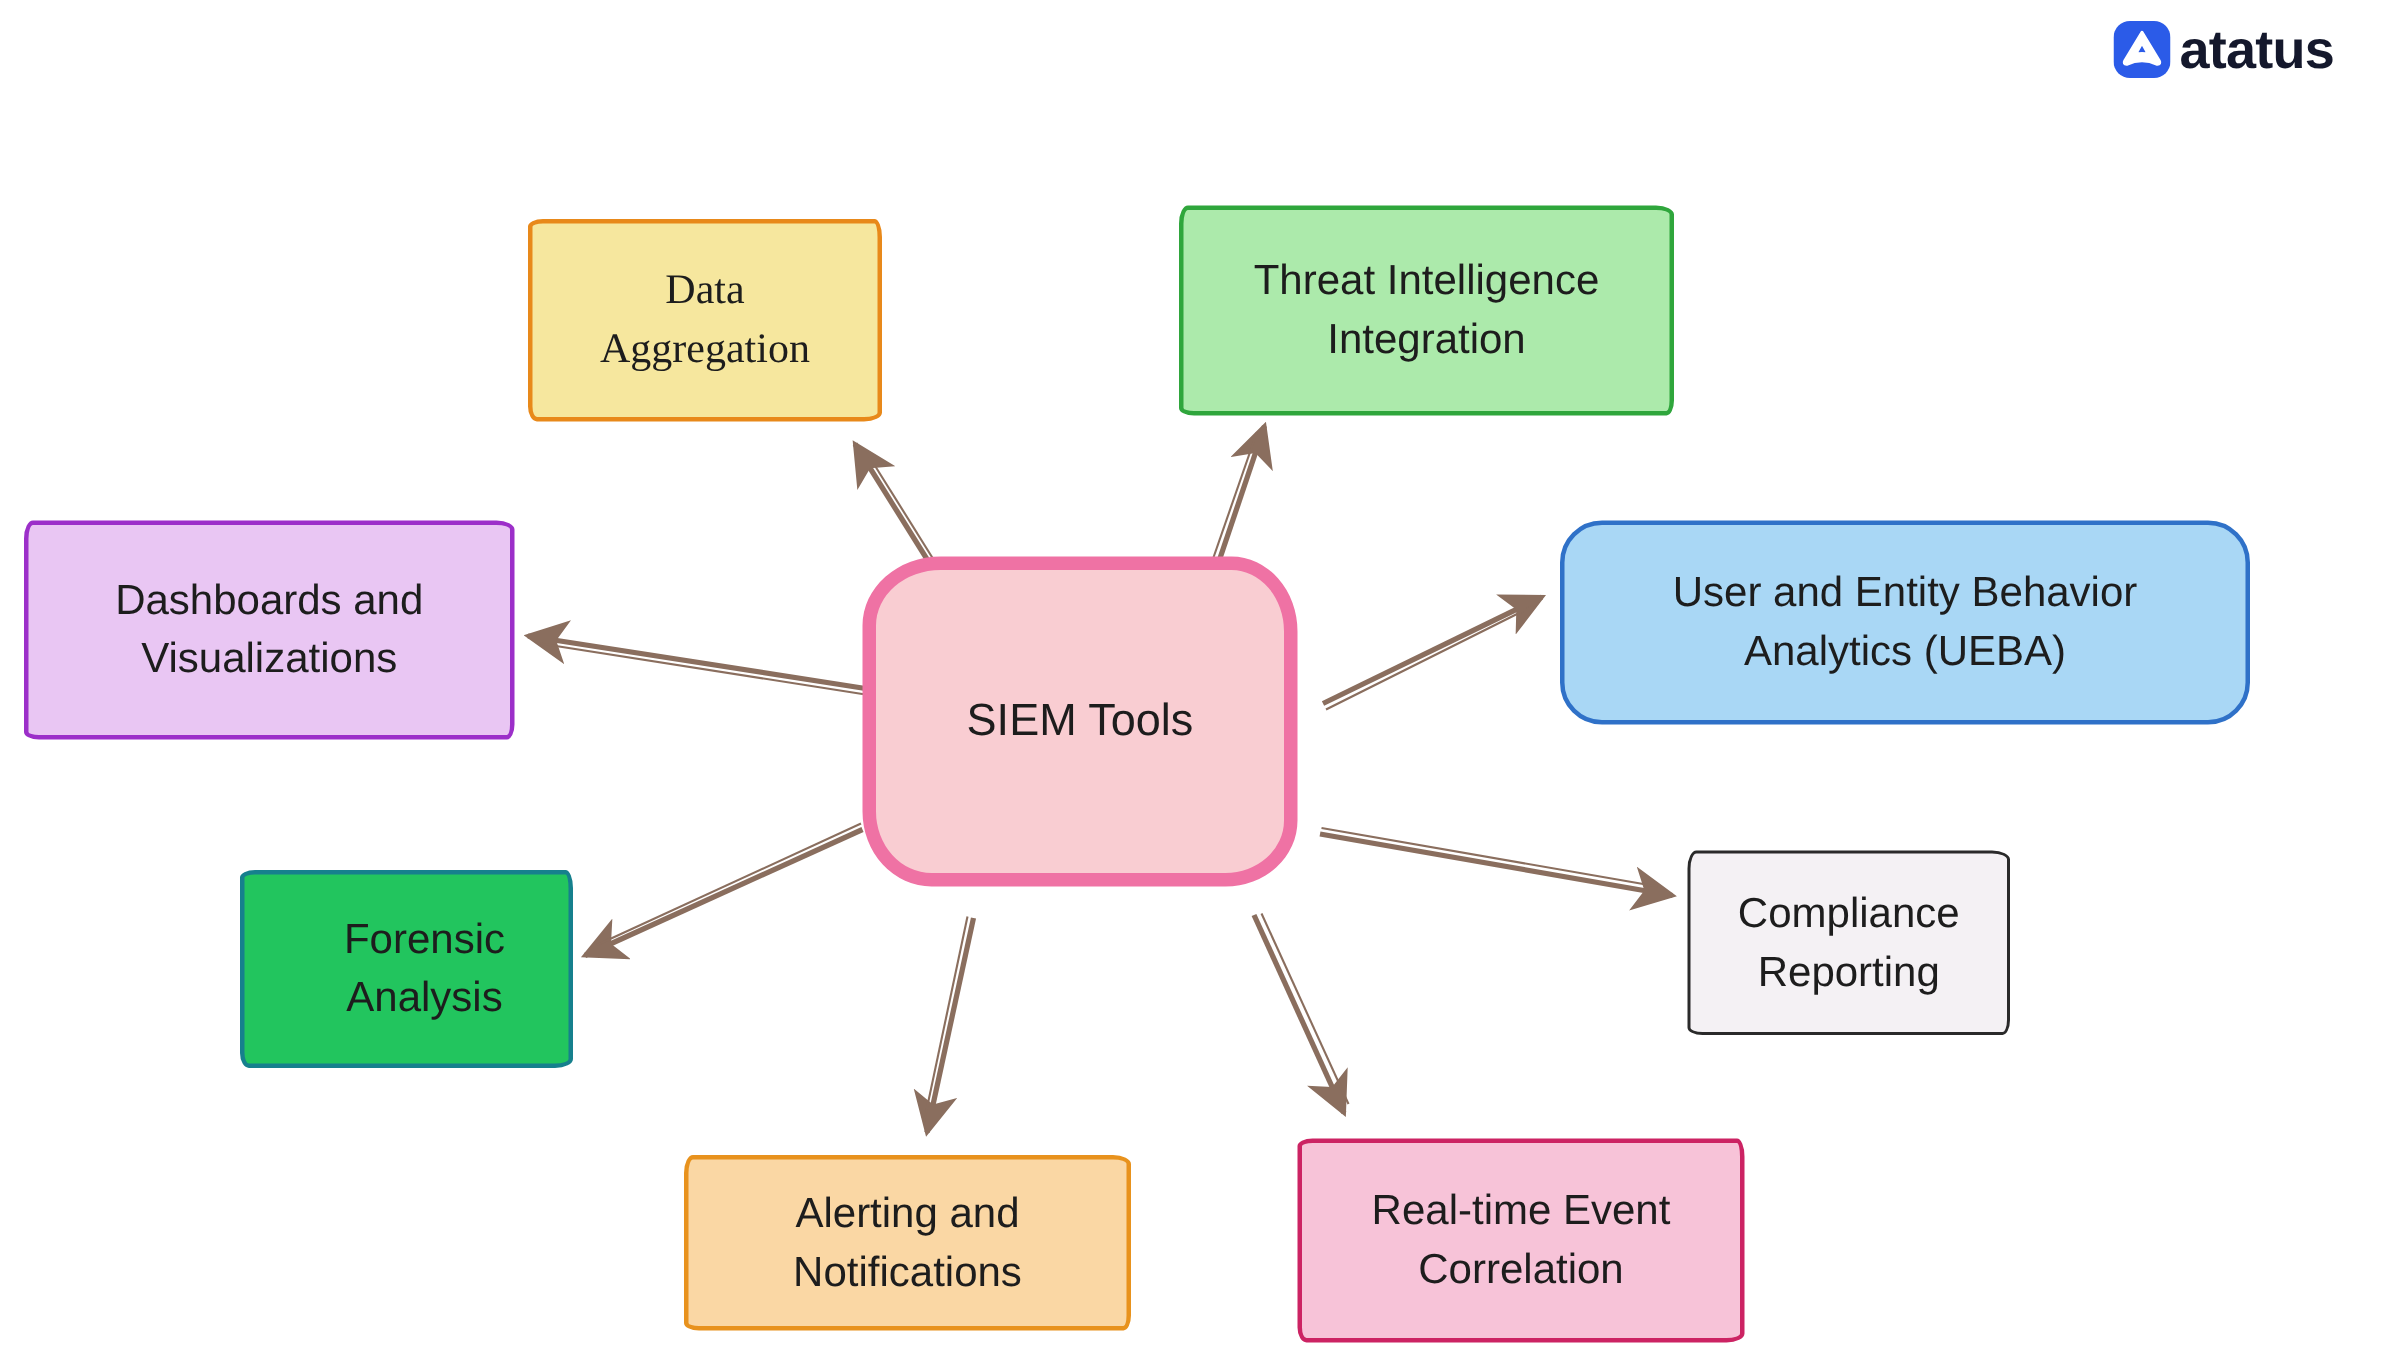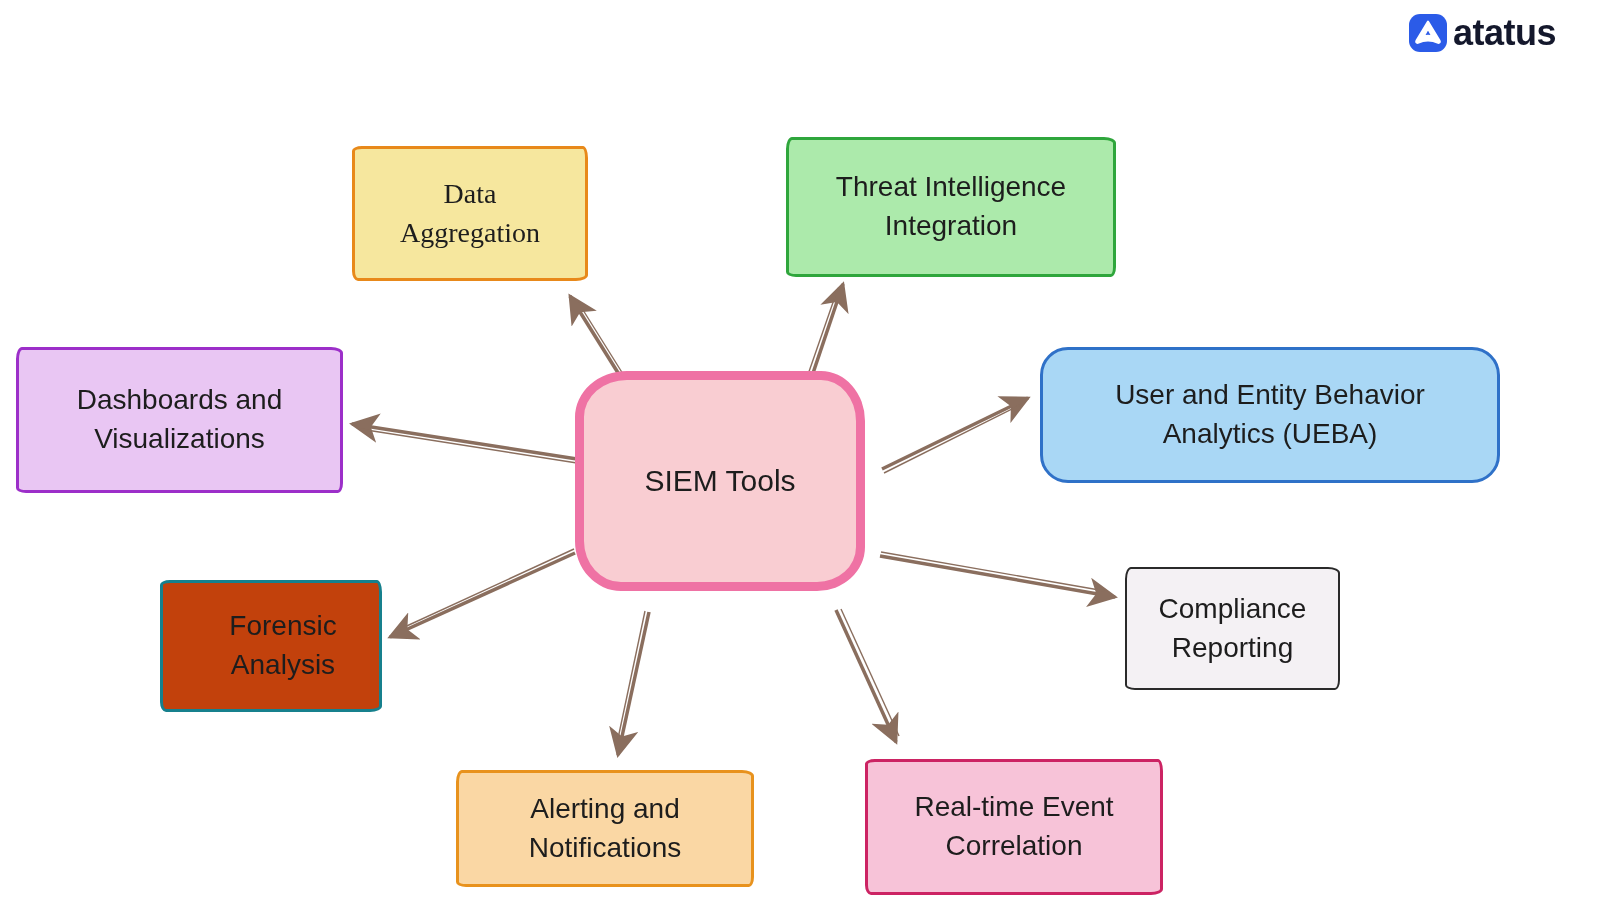--- a/index.html
+++ b/index.html
@@ -107,21 +107,21 @@
   </div>
 
   <div class="node wob-a n-realtime" style="background-color: rgb(247, 195, 216); border-color: rgb(204, 35, 99);">
     <span class="lbl">Real-time Event Correlation</span>
   </div>
 
   <div class="node wob-b n-alerting" style="background-color: rgb(250, 215, 164); border-color: rgb(232, 146, 29);">
     <span class="lbl">Alerting and Notifications</span>
   </div>
 
-  <div class="node wob-a n-forensic" style="background-color: #c2410c; border-color: rgb(22, 128, 141); padding-left: 24px;">
+  <div class="node wob-a n-forensic" style="background-color: #22c55e; border-color: rgb(22, 128, 141); padding-left: 24px;">
     <span class="lbl">Forensic Analysis</span>
   </div>
 
   <div class="node wob-b n-dashboards" style="background-color: rgb(233, 198, 243); border-color: rgb(156, 47, 201);">
     <span class="lbl">Dashboards and Visualizations</span>
   </div>
 
   <div class="logo">
     <svg width="38" height="38" viewBox="0 0 38 38">
       <rect x="0" y="0" width="38" height="38" rx="11" style="fill: rgb(43, 91, 232);"></rect>

